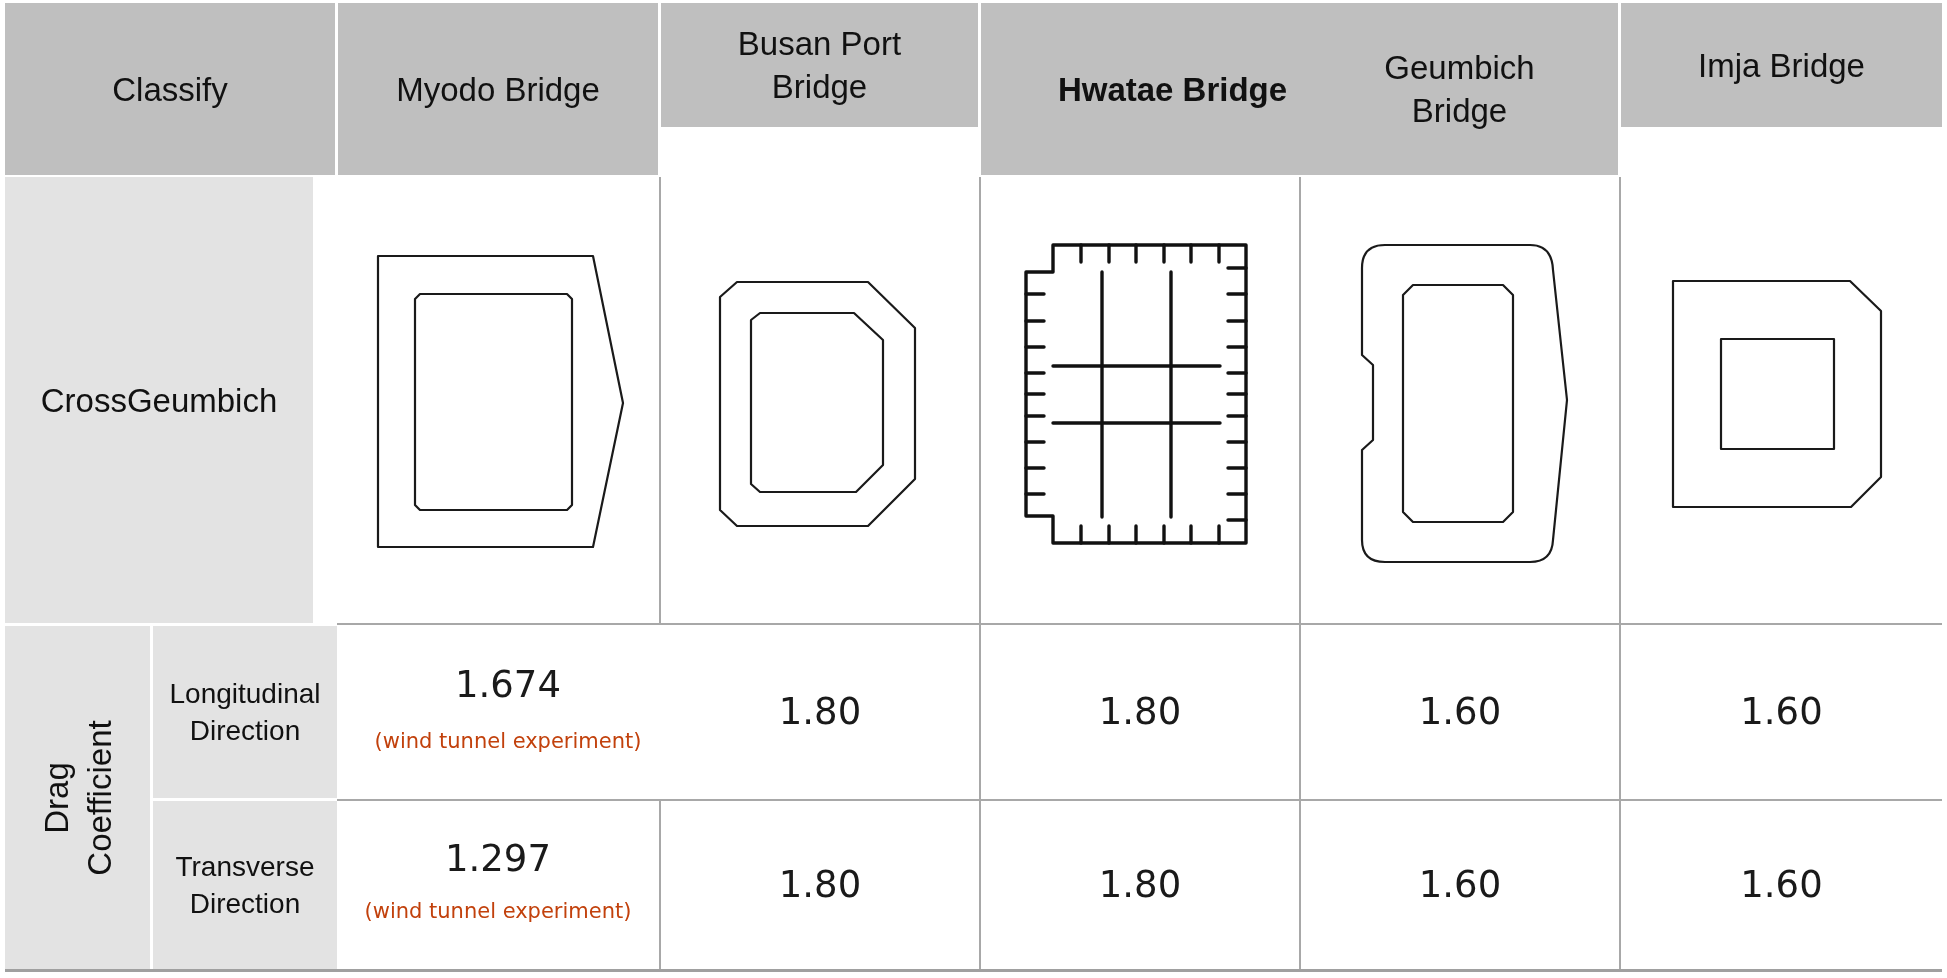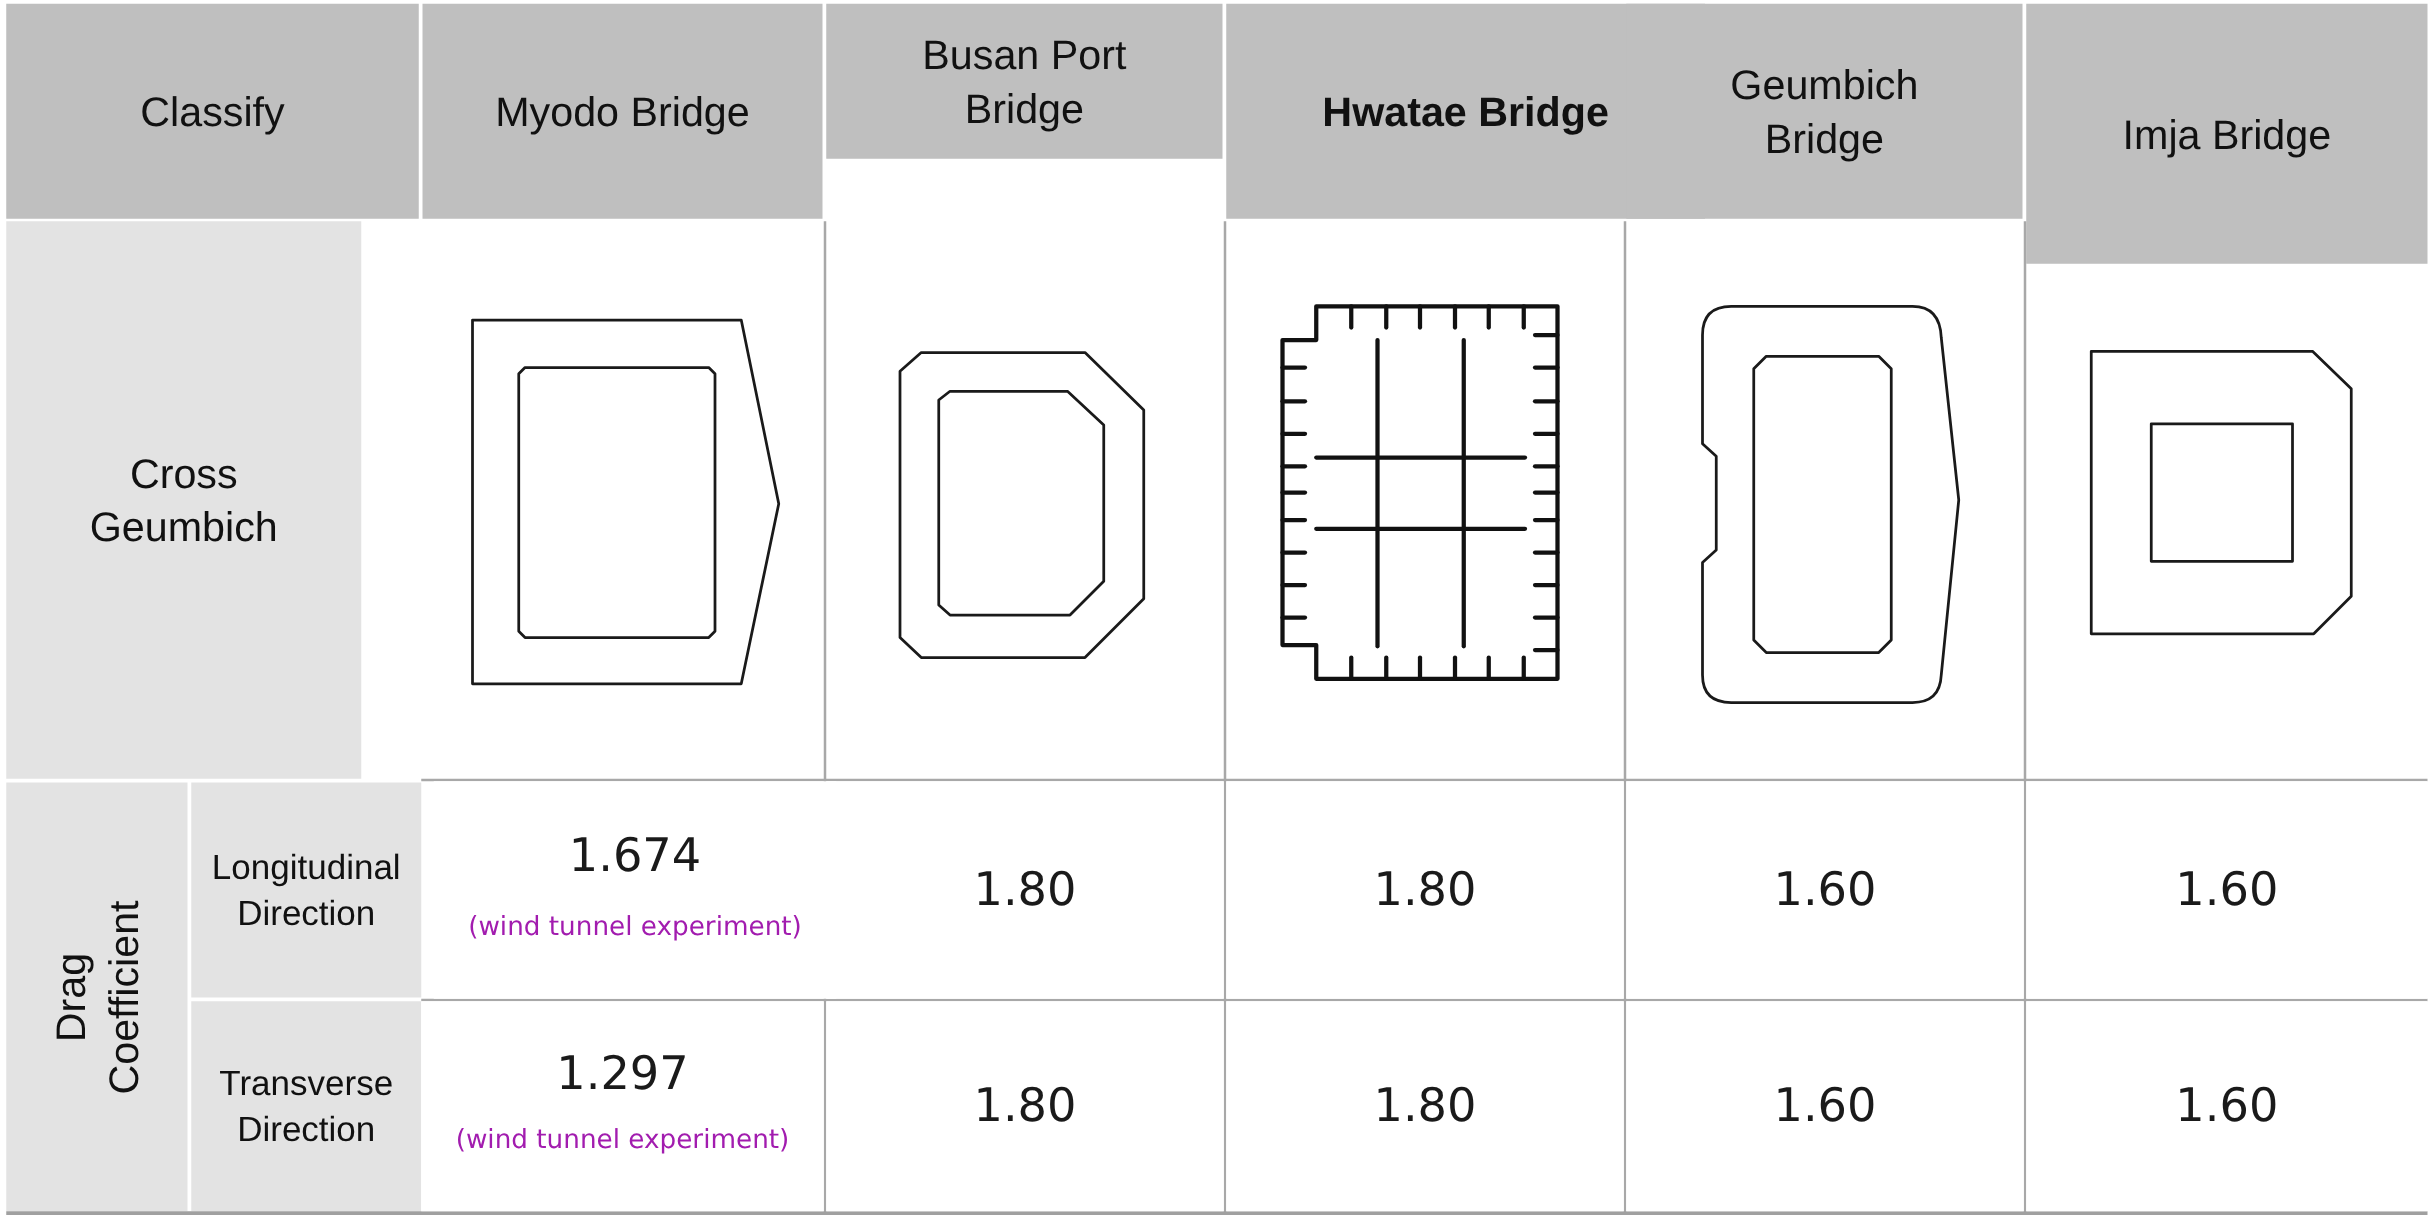--- a/index.html
+++ b/index.html
@@ -6,21 +6,21 @@
   body { width: 1947px; height: 978px; position: relative; overflow: hidden;
          font-family: "Liberation Sans", "DejaVu Sans", sans-serif; color: #111; }
   .cell { position: absolute; box-sizing: border-box; display: flex;
           align-items: center; justify-content: center; text-align: center; }
   .hdr { background: #bfbfbf; font-size: 33px; line-height: 43px; color: #111; }
   .lbl { background: #e3e3e3; color: #111; }
   .lbl-big { font-size: 33px; line-height: 43px; }
   .lbl-sub { font-size: 28px; line-height: 37px; }
   .data { background: #fff; flex-direction: column; }
   .num { font-family: "DejaVu Sans", sans-serif; font-size: 37px; line-height: 44px; color: #1a1a1a; }
-  .note { font-family: "DejaVu Sans", sans-serif; font-size: 21px; line-height: 28px; color: #a21caf; margin-top: 20px; }
+  .note { font-family: "DejaVu Sans", sans-serif; font-size: 21px; line-height: 28px; color: #c2410c; margin-top: 20px; }
   .vline { position: absolute; width: 2px; background: #a8a8a8; }
   .hline { position: absolute; height: 2px; background: #a8a8a8; }
   .rot { transform: rotate(-90deg); white-space: nowrap; font-size: 33px; line-height: 43px; }
   svg.shape { position: absolute; left: 0; top: 0; }
 </style>
 </head>
 <body>
 
 <div class="cell hdr" style="left:5px; top:3px; width:330px; height:172px;">
   <span>Classify</span>
@@ -32,25 +32,25 @@
   <span>Busan Port</span>
   <span>Bridge</span>
 </div>
 <div class="cell hdr" style="left:981px; top:3px; width:383px; height:172px;font-weight:bold;">
   <span>Hwatae Bridge</span>
 </div>
 <div class="cell hdr" style="left:1301px; top:3px; width:317px; height:172px; flex-direction:column;">
   <span>Geumbich</span>
   <span>Bridge</span>
 </div>
-<div class="cell hdr" style="left:1621px; top:3px; width:321px; height:208px;">
+<div class="cell hdr" style="left:1621px; top:3px; width:321px; height:124px;">
   <span>Imja Bridge</span>
 </div>
 
-<div class="cell lbl lbl-big" style="left:5px; top:177px; width:284px; height:446px; flex-direction:column;">
+<div class="cell lbl lbl-big" style="left:5px; top:177px; width:308px; height:446px; ">
   <span>Cross</span>
   <span>Geumbich</span>
 </div>
 <div class="cell lbl" style="left:5px; top:626px; width:145px; height:343px;">
   <div class="rot" style="display:flex; flex-direction:column; align-items:center;">
     <span>Drag</span>
     <span>Coefficient</span>
   </div>
 </div>
 <div class="cell lbl lbl-sub" style="left:153px; top:626px; width:184px; height:172px; flex-direction:column;">

